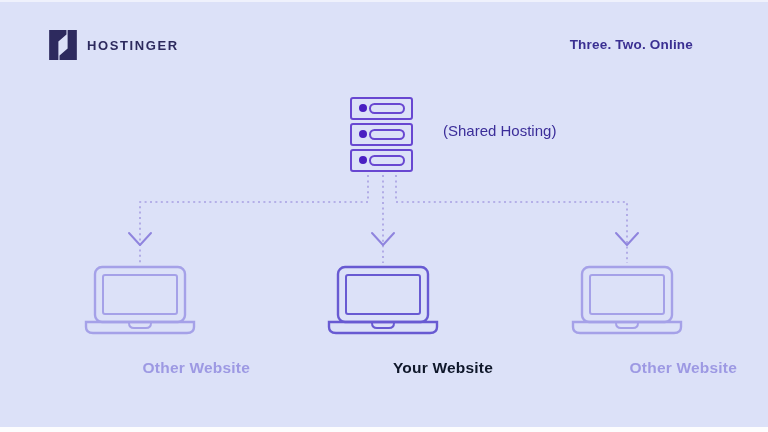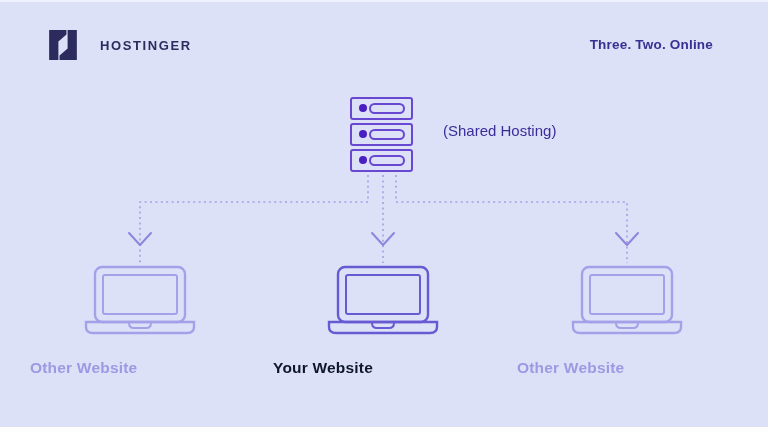--- a/index.html
+++ b/index.html
@@ -5,43 +5,43 @@
   html,body{margin:0;padding:0;background:#ffffff;}
   .stage{
     position:relative;width:768px;height:432px;overflow:hidden;
     background:#dce1f8;
     font-family:"Liberation Sans", sans-serif;
   }
   .edge-top{position:absolute;top:0;left:0;width:768px;height:2px;background:rgba(255,255,255,.55);}
   .edge-bottom{position:absolute;bottom:0;left:0;width:768px;height:5px;background:#fdfdfe;}
 
   
-  .brand{position:absolute;left:49px;top:30px;display:flex;align-items:center;gap:23px;}
+  .brand{position:absolute;left:49px;top:30px;display:flex;align-items:center;gap:10px;}
   .brand svg{display:block;}
   .brand-name{font-size:13px;font-weight:700;letter-spacing:1.6px;color:#2d2a5e;}
-  .tagline{position:absolute;top:37px;right:55px;font-size:13.5px;font-weight:700;color:#3a2f92;letter-spacing:.2px;}
+  .tagline{position:absolute;top:37px;right:75px;font-size:13.5px;font-weight:700;color:#3a2f92;letter-spacing:.2px;}
 
   
   .page-title{position:absolute;left:54px;top:88px;font-size:29px;font-weight:700;color:#2e2583;letter-spacing:.2px;}
 
   
   .server{position:absolute;left:350px;top:97px;width:63px;display:flex;flex-direction:column;gap:3px;}
   .server-unit{position:relative;height:23px;border:2px solid #6847d1;border-radius:3px;box-sizing:border-box;}
   .server-dot{position:absolute;left:7px;top:5px;width:8px;height:8px;border-radius:50%;background:#4a1fc2;}
   .server-slot{position:absolute;right:6px;top:4px;width:36px;height:11px;border:2px solid #6847d1;border-radius:6px;box-sizing:border-box;}
 
   .server-caption{position:absolute;left:443px;top:121px;line-height:19px;}
   .server-caption .cap-main{font-size:15px;font-weight:700;color:#3b2d99;}
   .server-caption .cap-sub{font-size:15px;font-weight:400;color:#3b2d99;}
 
   
   .overlay{position:absolute;left:0;top:0;width:768px;height:432px;}
 
   
-  .node-label{position:absolute;top:359px;width:220px;text-align:left;font-size:15.5px;font-weight:700;letter-spacing:.2px;}
+  .node-label{position:absolute;top:359px;width:220px;text-align:right;font-size:15.5px;font-weight:700;letter-spacing:.2px;}
   .node-label.muted{color:#9d99e3;}
   .node-label.accent{color:#0f172a;}
   .label-0{left:30px;}
   .label-1{left:273px;}
   .label-2{left:517px;}
 </style>
 </head>
 <body>
 
 <div class="stage">

